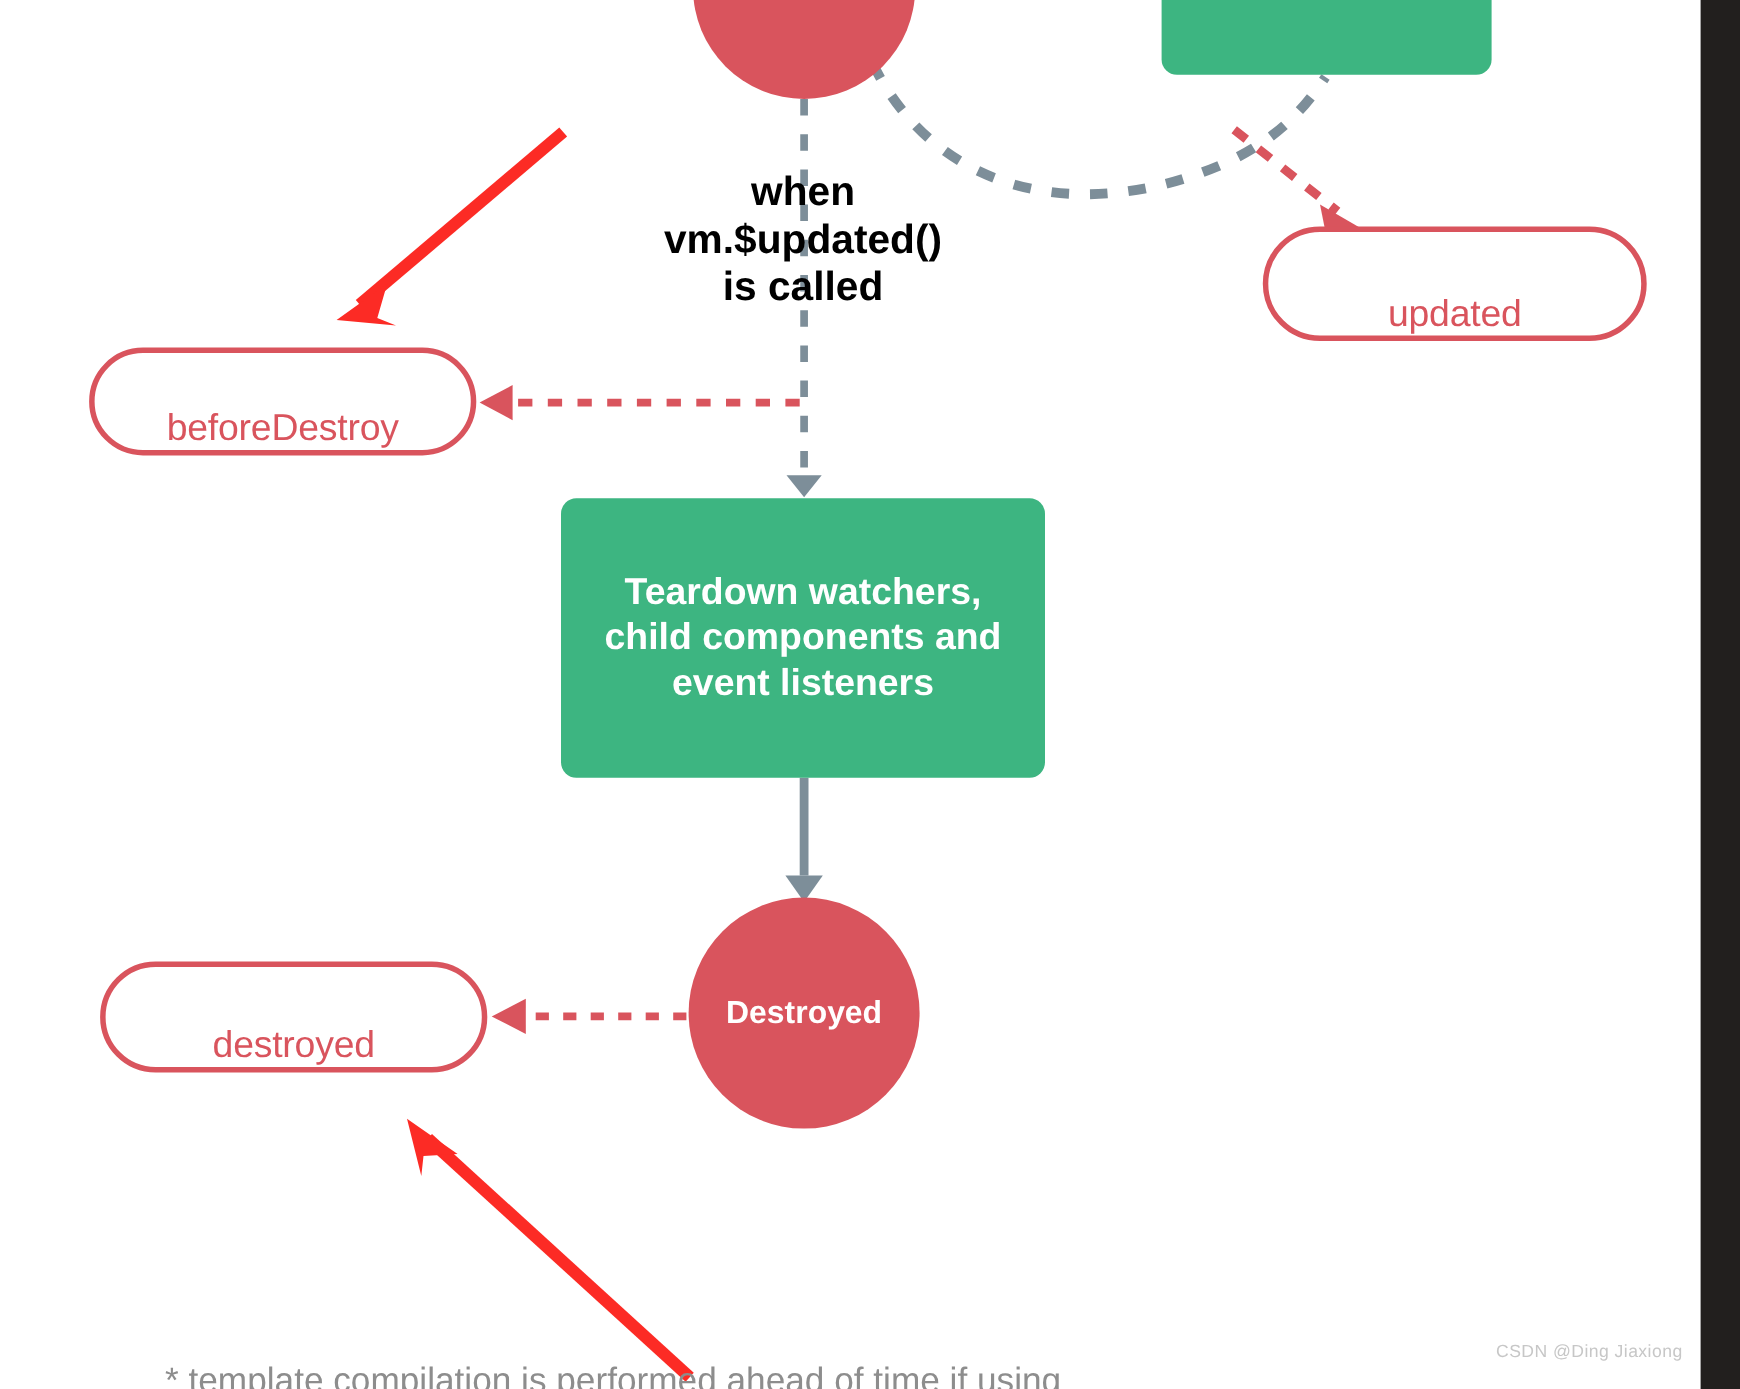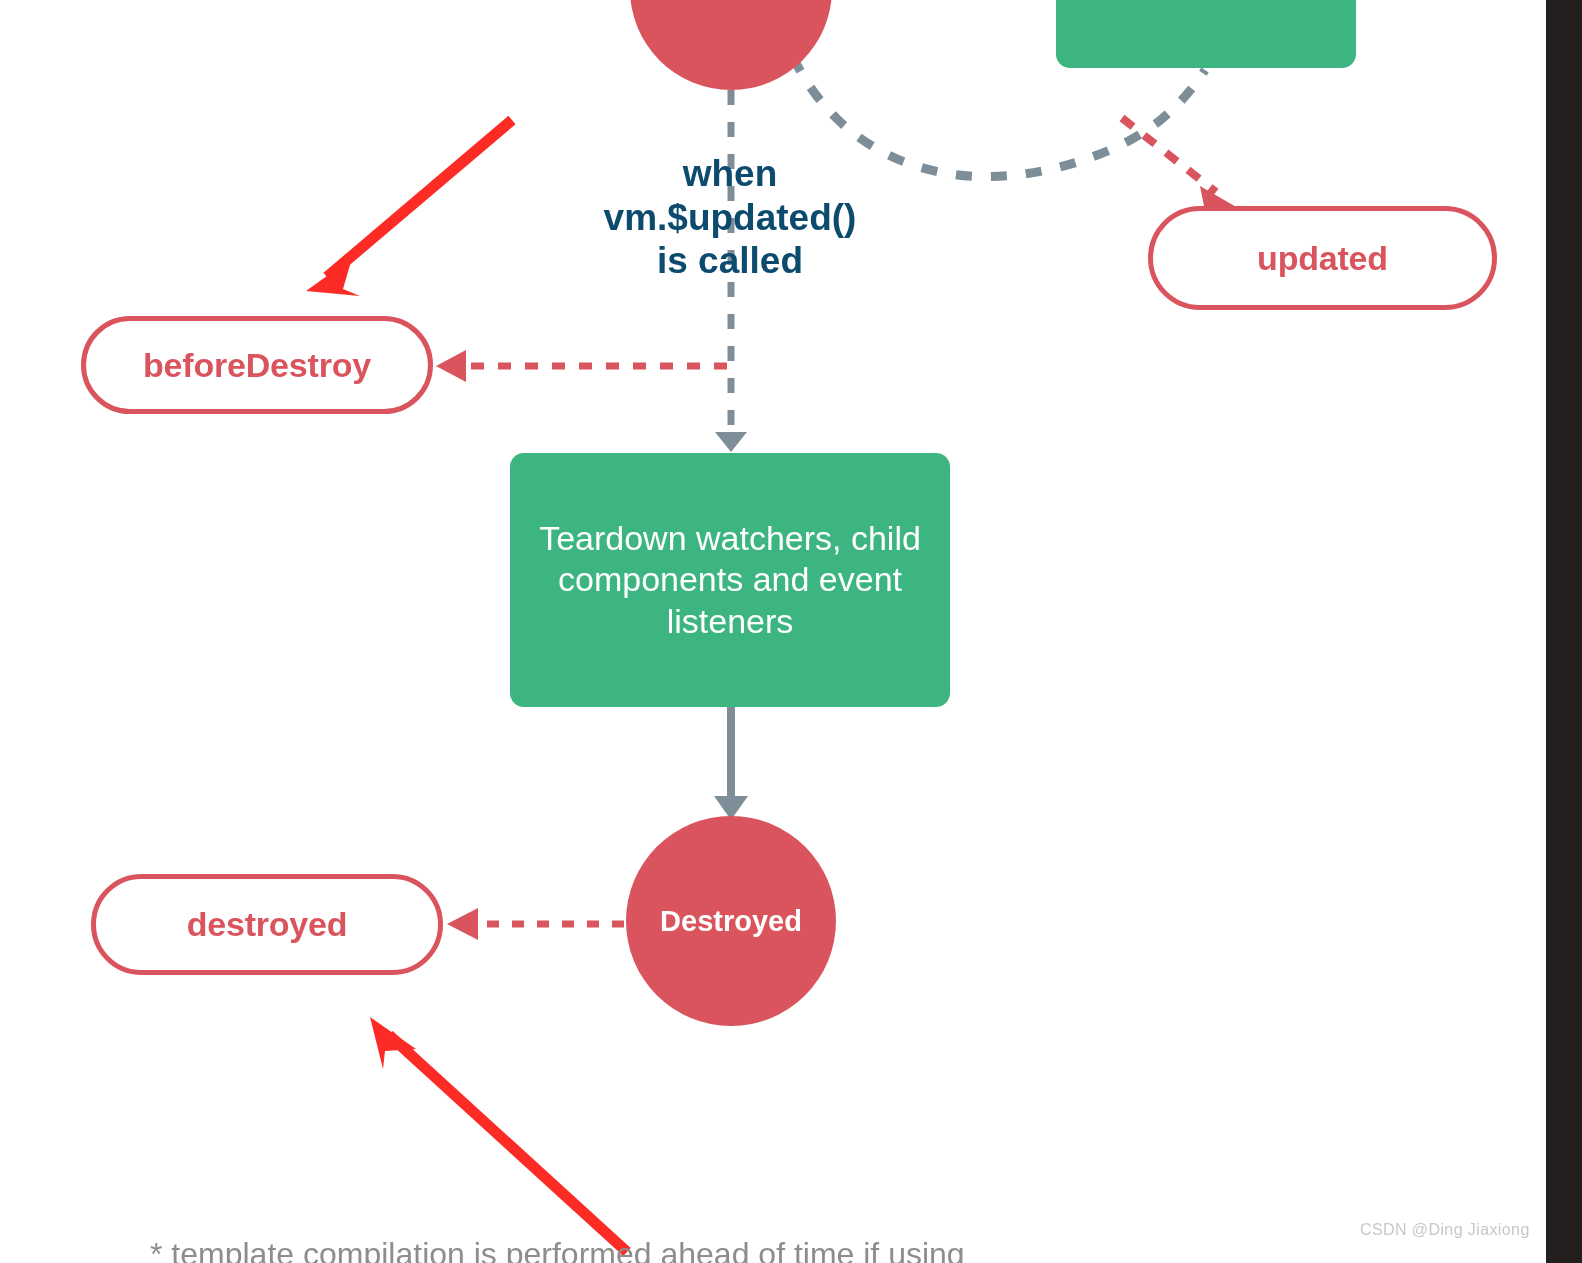--- a/index.html
+++ b/index.html
@@ -42,34 +42,35 @@
     display: flex;
     align-items: center;
     justify-content: center;
     text-align: center;
   }
   .pill {
     background: #ffffff;
     border: 5px solid #d9545d;
     border-radius: 52px;
     color: #d9545d;
-    font-weight: bold;
+    font-weight: normal;
     letter-spacing: -0.2px;
+    align-items: flex-end;
   }
   .circle-node {
     background: #d9545d;
     border-radius: 50%;
     color: #ffffff;
     font-weight: bold;
   }
   .green-box {
     background: #3db581;
     border-radius: 14px;
     color: #ffffff;
-    font-weight: 400;
+    font-weight: 700;
     line-height: 1.22;
     justify-content: center;
   }
   
   #node-mounted-circle {
     left: 630px;
     top: -112px;
     width: 202px;
     height: 202px;
     font-size: 27px;
@@ -114,21 +115,21 @@
   #node-destroyed-pill {
     left: 91px;
     top: 874px;
     width: 352px;
     height: 101px;
     font-size: 34px;
   }
   
   .caption {
     position: absolute;
-    color: #0c4a6e;
+    color: #000000;
     font-weight: bold;
     text-align: center;
     line-height: 1.18;
   }
   #caption-destroy-trigger {
     left: 560px;
     top: 152px;
     width: 340px;
     font-size: 37px;
   }

